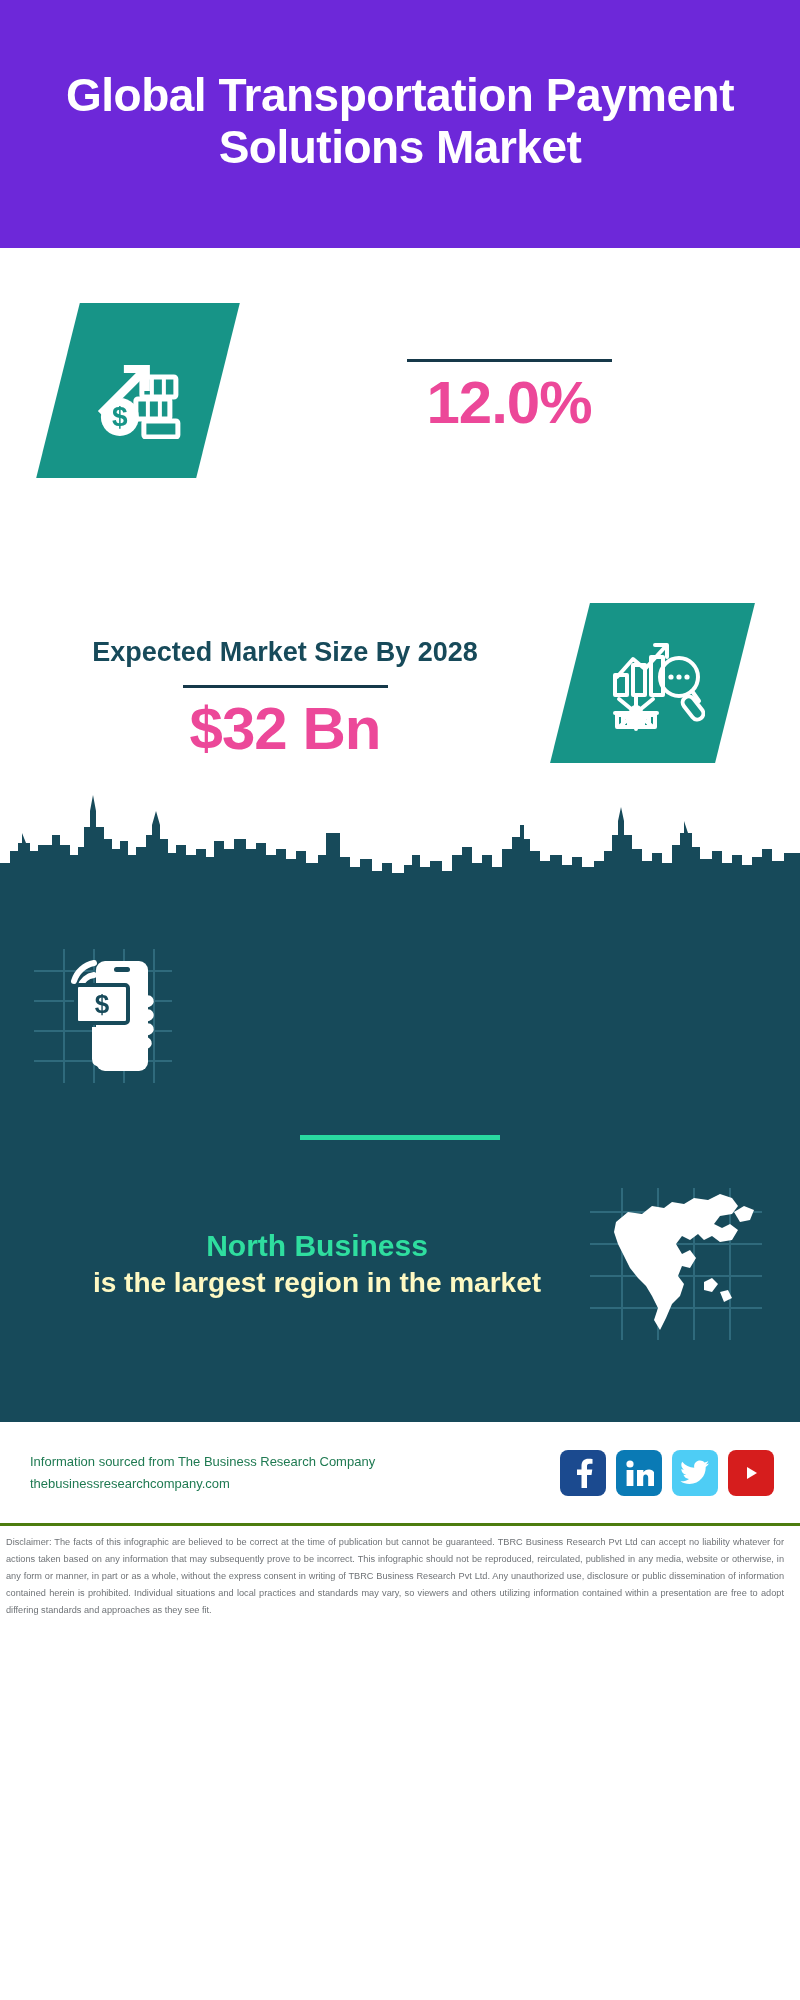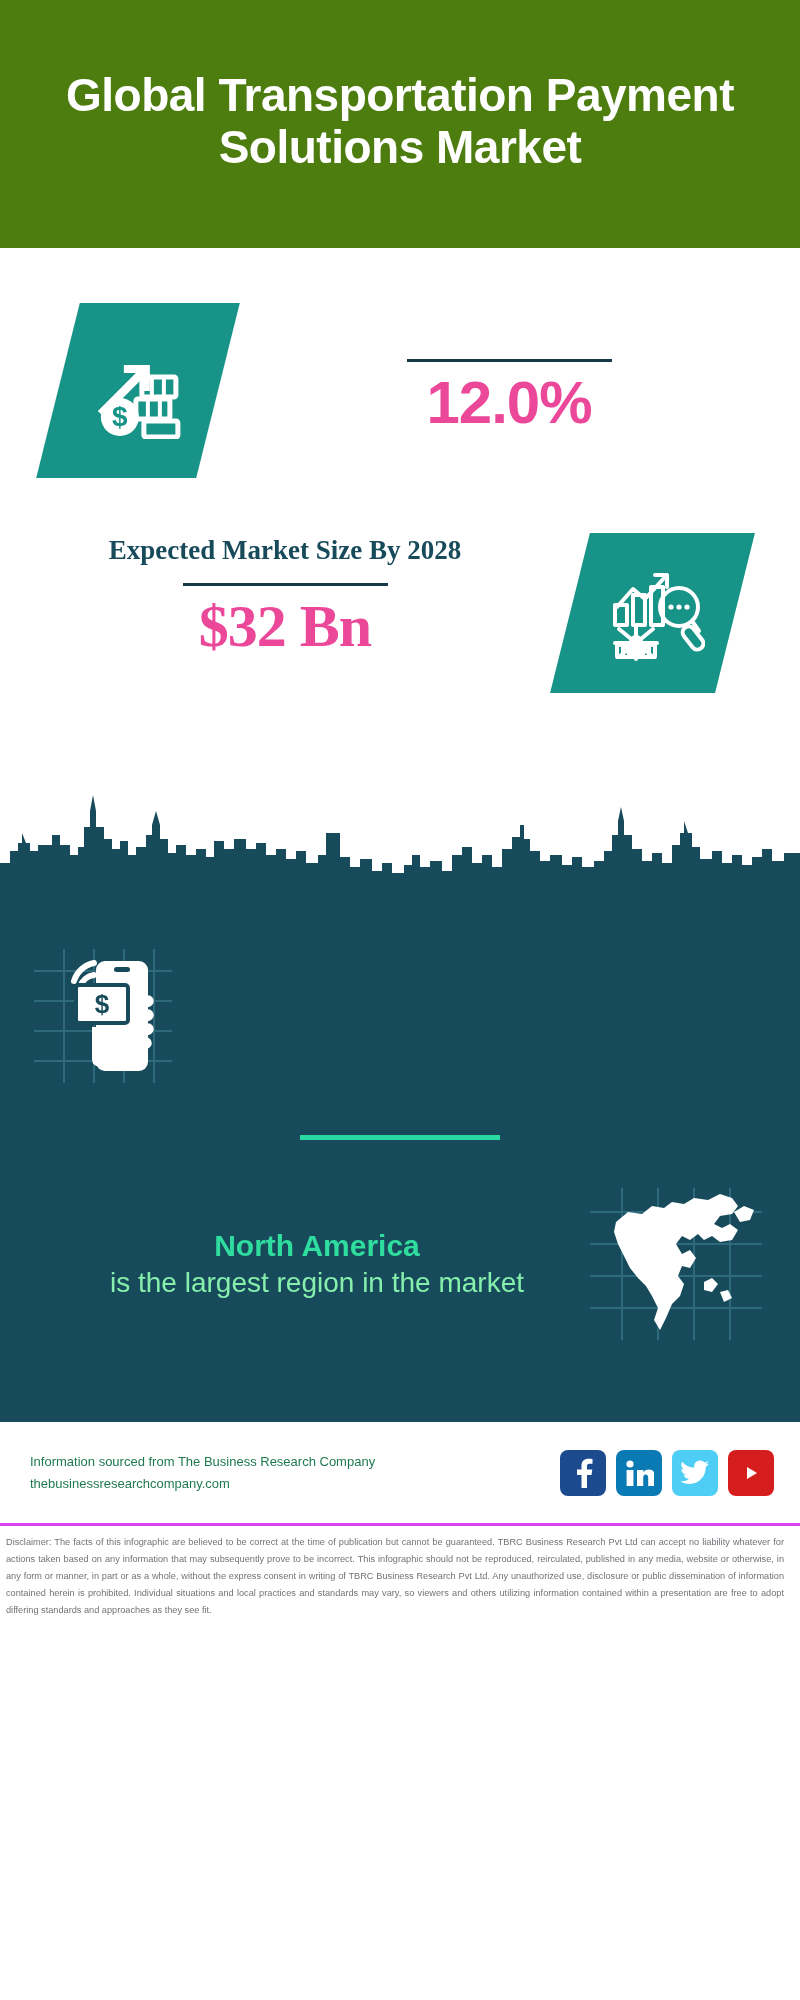--- a/index.html
+++ b/index.html
@@ -6,21 +6,21 @@
   html,body { width:800px; height:2000px; }
   body {
     font-family: "Liberation Sans", sans-serif;
     background:#ffffff;
     width:800px; height:2000px;
     position:relative; overflow:hidden;
   }
 
   
   .header {
-    background:#4d7c0f;
+    background:#6d28d9;
     width:800px; height:248px;
     display:flex; align-items:center; justify-content:center;
     padding:6px 30px 10px;
   }
   .header-title {
     color:#ffffff;
     font-size:46px;
     font-weight:bold;
     line-height:1.13;
     text-align:center;
@@ -59,21 +59,21 @@
   }
   .stat-value {
     color:#ec4899;
     font-size:60px;
     font-weight:bold;
     line-height:1.15;
     letter-spacing:-1px;
   }
 
   
-  .stat-two { height:230px; display:flex; align-items:flex-start;font-family:Liberation Serif, serif; }
+  .stat-two { height:230px; display:flex; align-items:flex-end; }
   .stat-two .para-badge { margin-right:65px; width:165px; height:160px; }
   .stat-two .stat-text { order:-1; }
 
   
   .skyline-wrap {
     width:800px; height:120px;
     position:relative; background:#ffffff;
     margin-top:14px;
   }
   .skyline-wrap svg { display:block; width:800px; height:120px; }
@@ -120,35 +120,35 @@
     align-items:center;
     padding:44px 34px 0 20px;
   }
   .region-copy { flex:1; text-align:center; padding-left:28px; }
   .region-name {
     color:#2fde9f;
     font-size:30px; font-weight:bold;
     line-height:1.25;
   }
   .region-sub {
-    color:#86efac;
+    color:#fef9c3;
     font-size:28px;
     line-height:1.28;
-    font-weight:400;
+    font-weight:700;
   }
   .map-tile { width:180px; height:160px; flex:none; position:relative; }
 
   .dark-pad { height:78px; }
 
   
   .source-bar {
     width:800px; height:104px;
     background:#ffffff;
     display:flex; align-items:center;
-    border-bottom:3px solid #d946ef;
+    border-bottom:3px solid #4d7c0f;
   }
   .source-text { padding-left:30px; flex:1; }
   .source-line {
     color:#1f7a52;
     font-size:13px;
     line-height:1.65;
   }
   .social { display:flex; gap:10px; padding-right:26px; }
   .social-icon {
     width:46px; height:46px;
@@ -266,21 +266,21 @@
       </svg>
     </div>
     <div class="driver-copy">
     </div>
   </div>
 
   <div class="mid-rule"></div>
 
   <div class="region-row">
     <div class="region-copy">
-      <div class="region-name">North America</div>
+      <div class="region-name">North Business</div>
       <div class="region-sub">is the largest region in the market</div>
     </div>
     <div class="map-tile">
       <svg width="180" height="160" viewBox="0 0 180 160" aria-hidden="true">
         <g stroke="#2f6a7c" stroke-width="2" fill="none">
           <path d="M36 4 V156 M72 4 V156 M108 4 V156 M144 4 V156"></path>
           <path d="M4 28 H176 M4 60 H176 M4 92 H176 M4 124 H176"></path>
         </g>
         <g fill="#ffffff">
           <path d="M30 38 L42 28 L56 30 L66 22 L78 24 L86 18 L98 20 L108 14 L122 16 L134 10 L146 14 L152 22 L146 30 L134 32 L128 40 L136 44 L144 40 L152 46 L146 56 L134 58 L126 52 L118 56 L112 50 L104 56 L96 52 L90 60 L96 70 L104 66 L110 74 L104 84 L96 82 L92 92 L98 100 L94 112 L86 120 L80 134 L74 146 L68 136 L72 124 L66 112 L60 102 L52 94 L44 84 L38 72 L32 60 L28 48 Z"></path>

